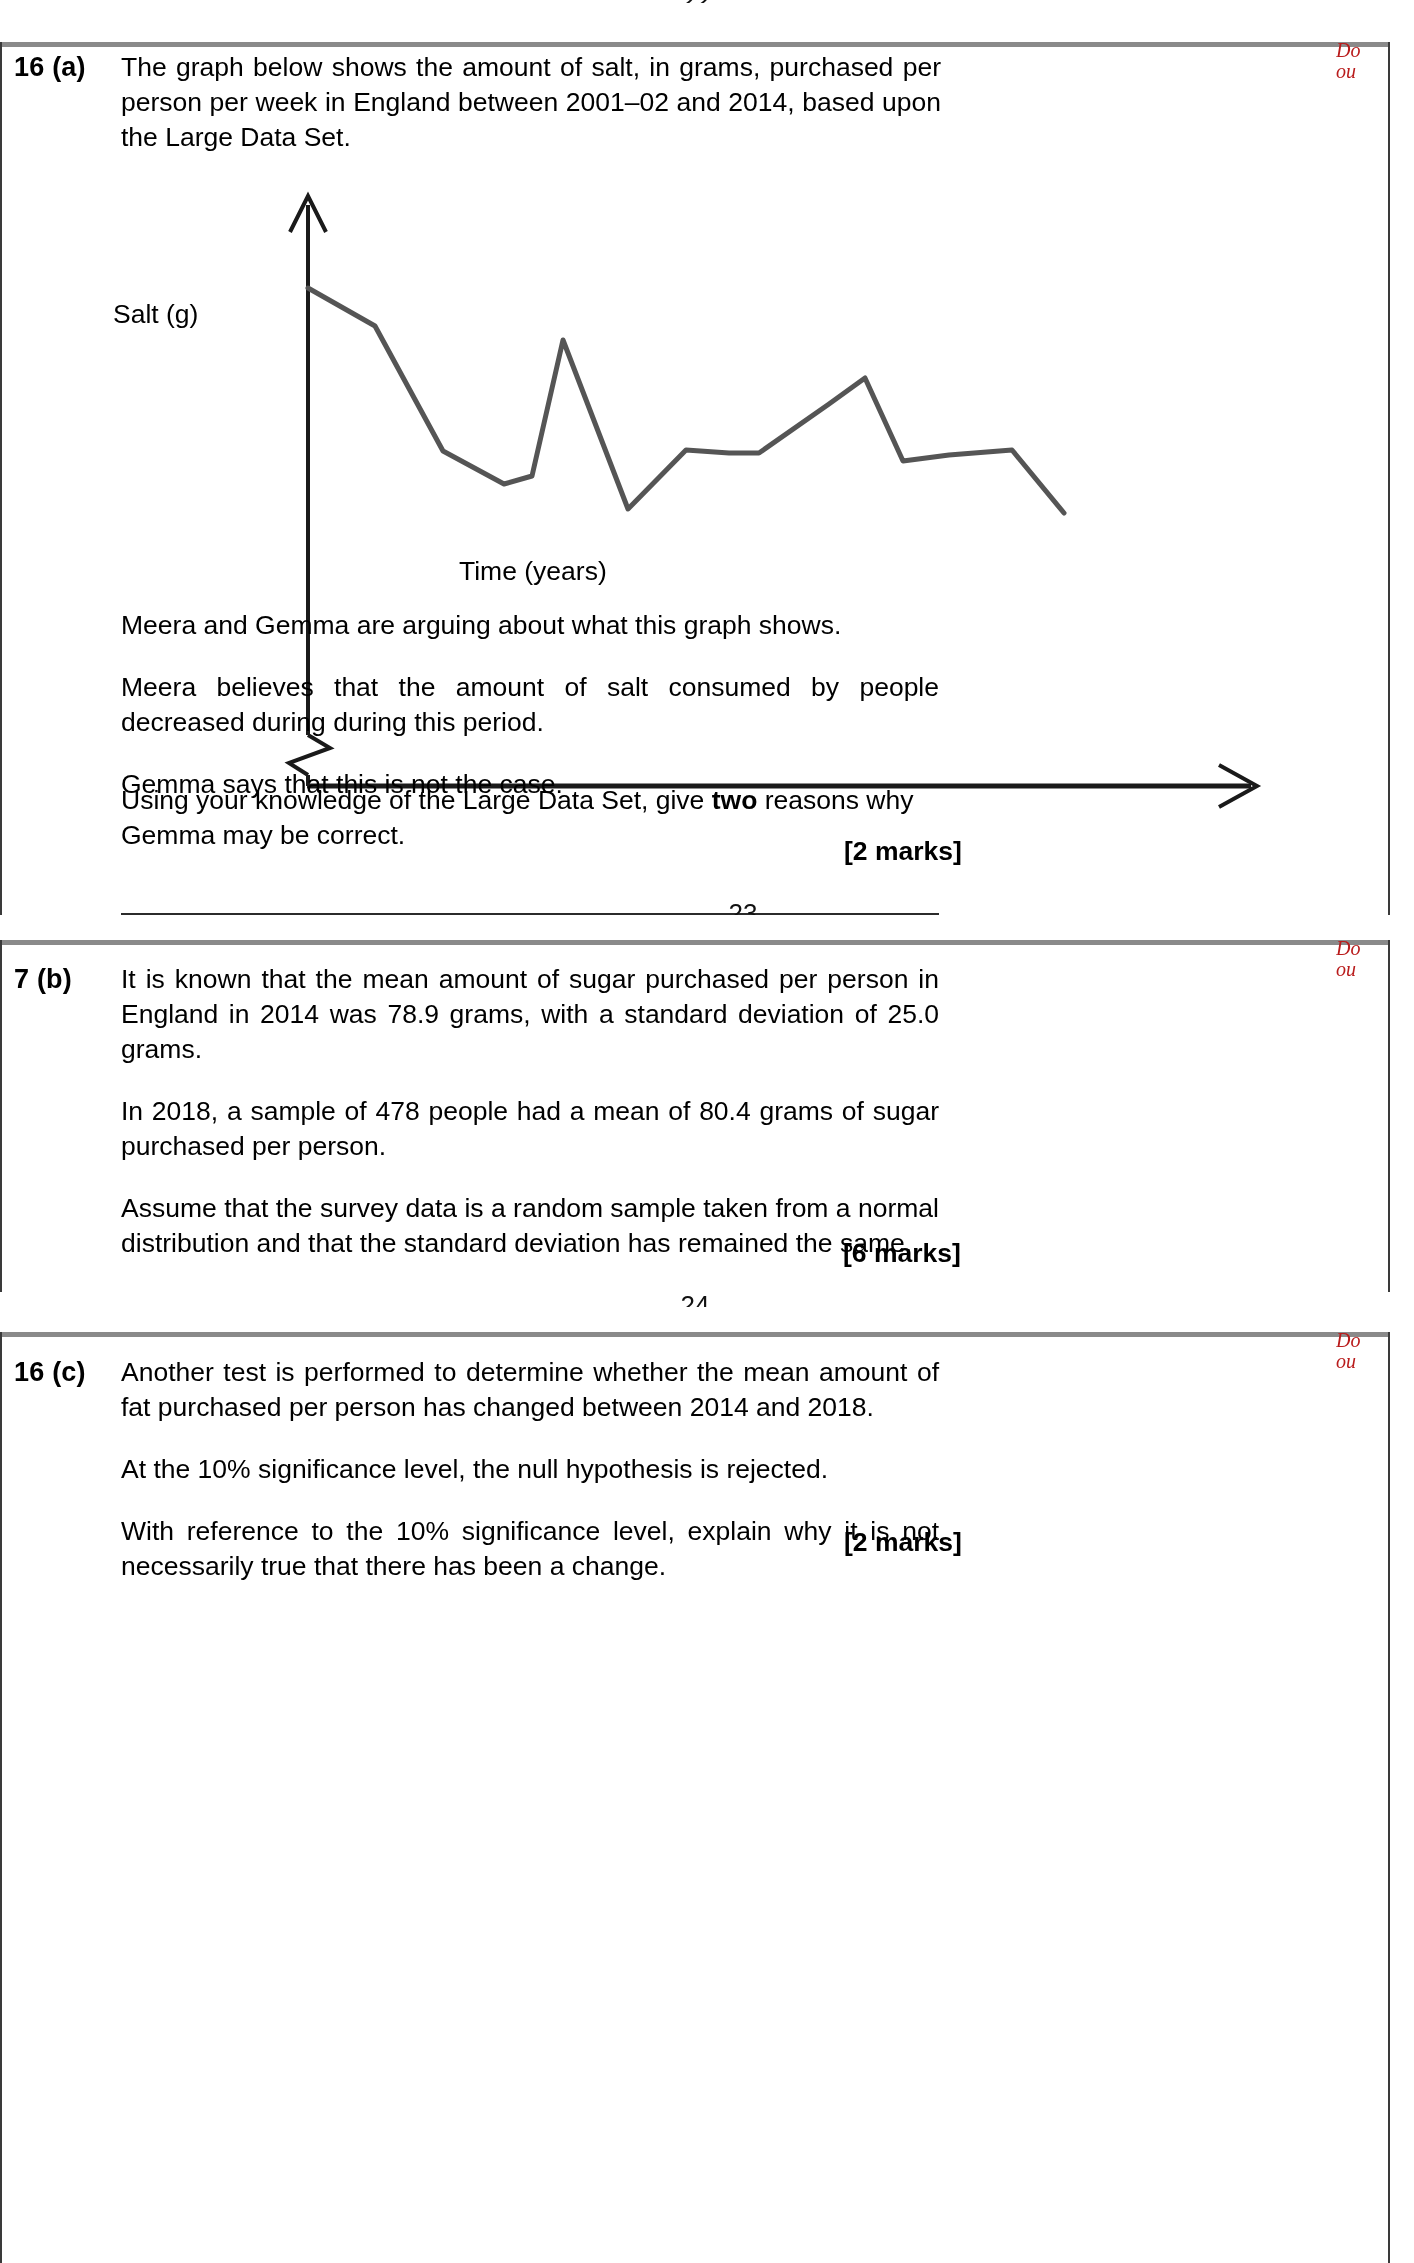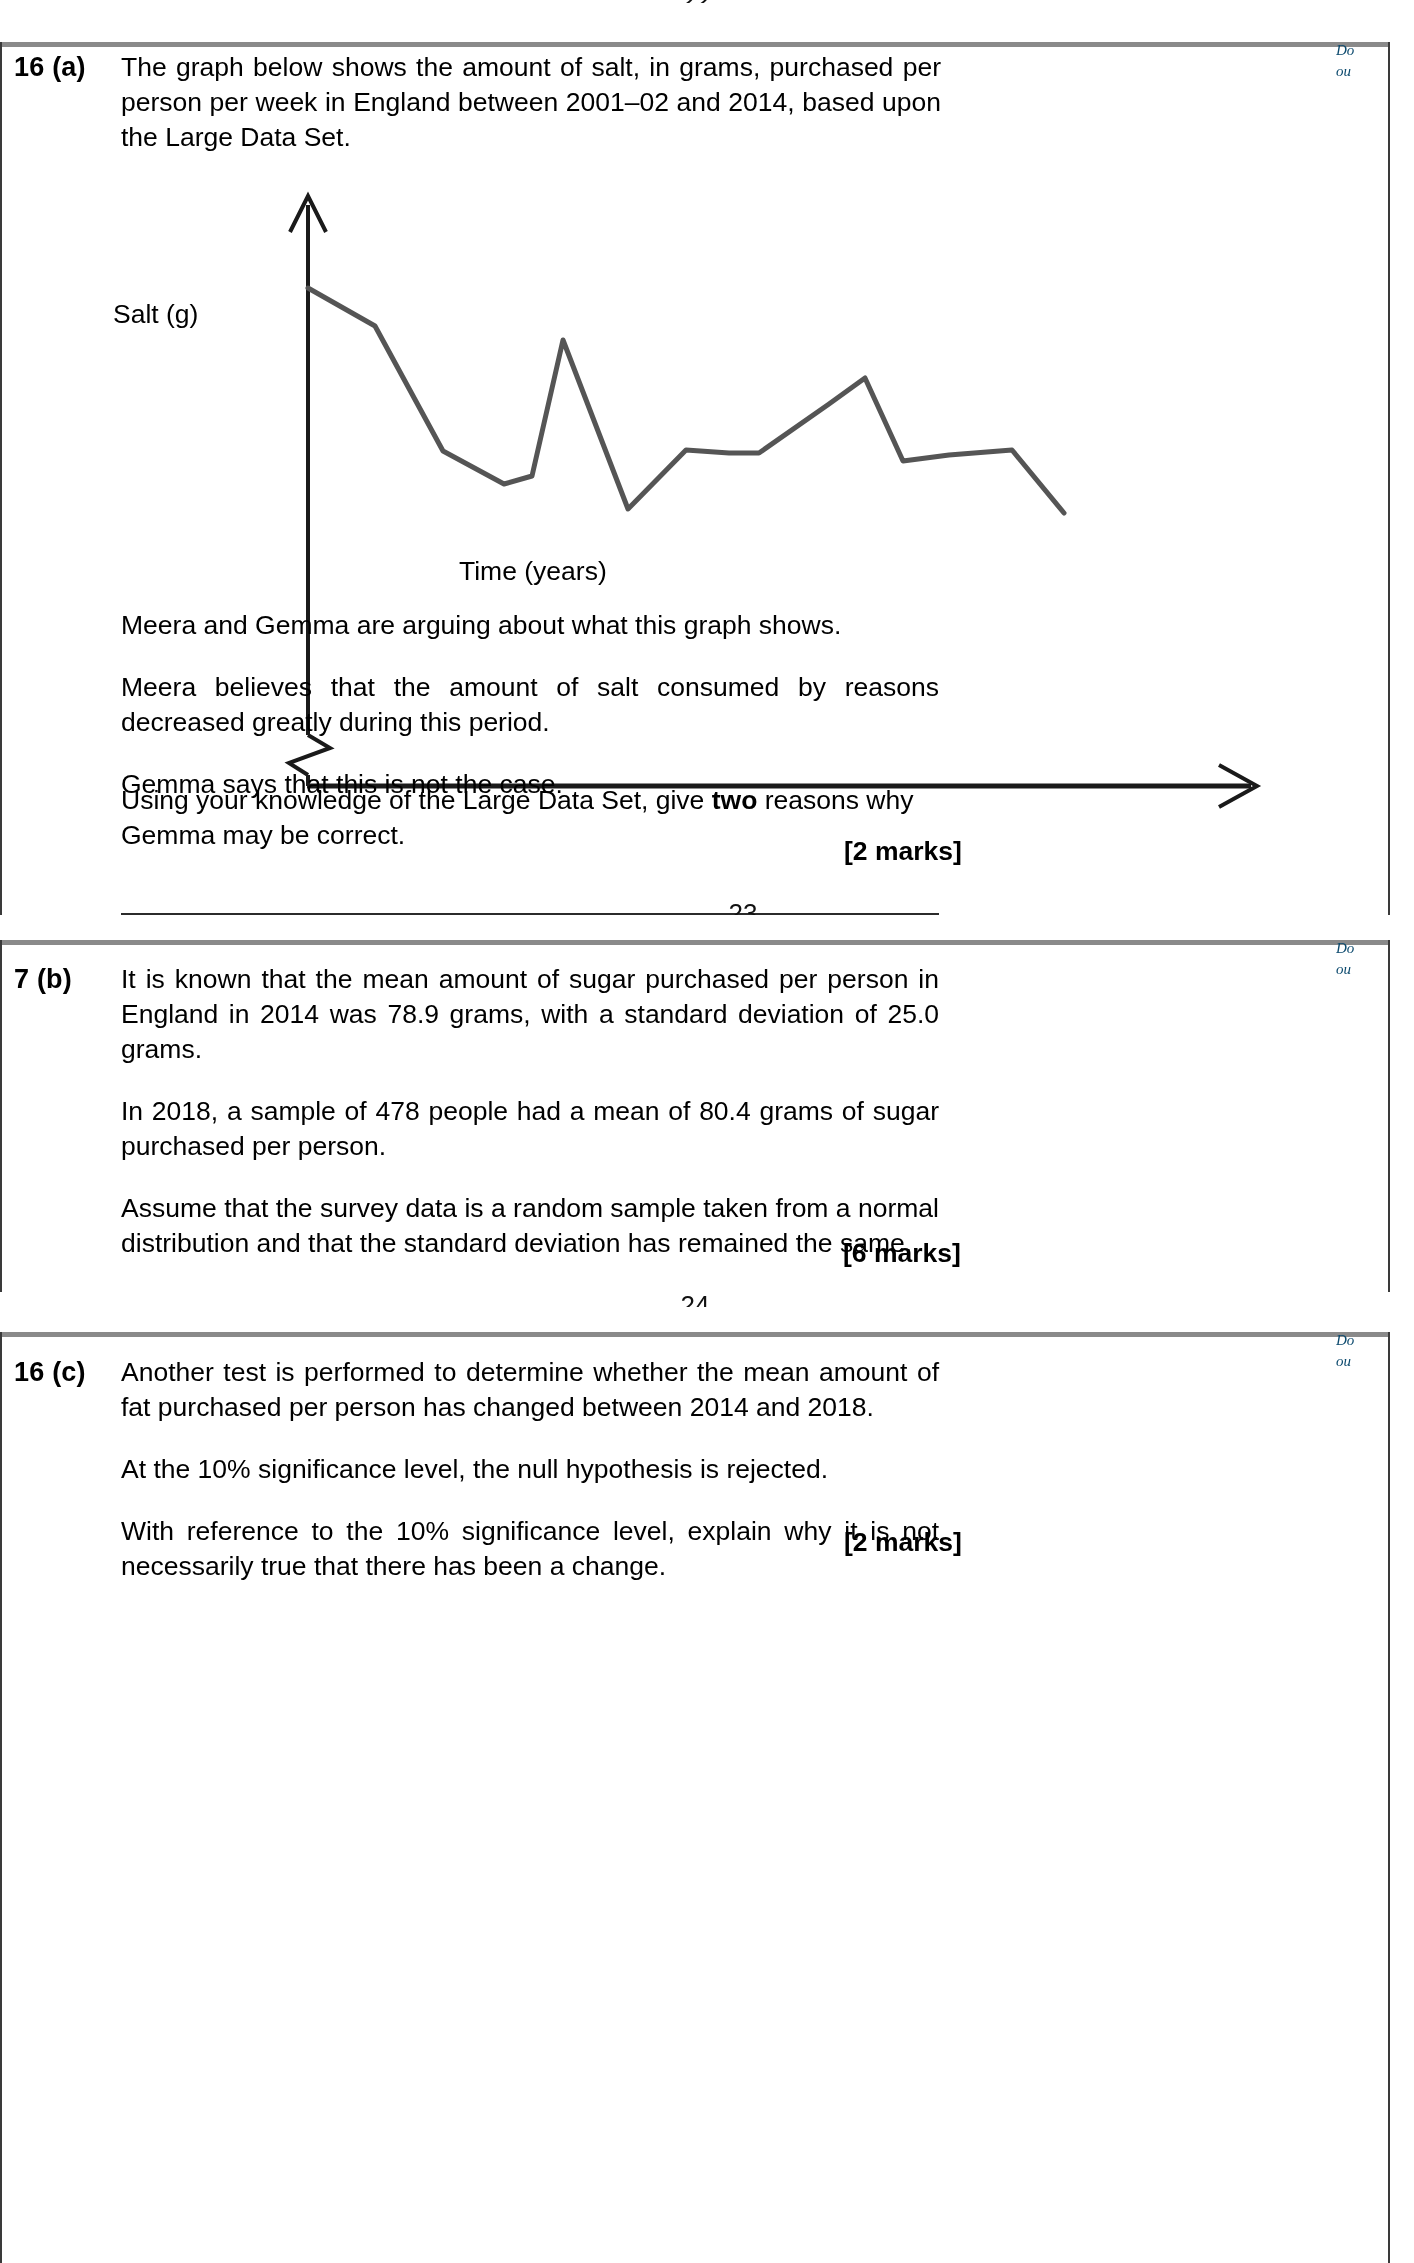--- a/index.html
+++ b/index.html
@@ -33,23 +33,23 @@
     box-sizing: border-box;
   }
 
   
   .margin-note {
     position: absolute;
     right: 0;
     width: 78px;
     font-family: "Liberation Serif", serif;
     font-style: italic;
-    font-size: 15px;
+    font-size: 20px;
     line-height: 21px;
-    color: #0c4a6e;
+    color: #b91c1c;
     overflow: hidden;
     white-space: nowrap;
   }
 
   
   .folio {
     position: absolute;
     width: 1390px;
     text-align: center;
     font-family: "Liberation Sans", sans-serif;
@@ -145,21 +145,21 @@
 
     <polyline id="series-path" fill="none" stroke="#555555" stroke-width="5" stroke-linejoin="round" stroke-linecap="round" points="285,288 352,326 420,451 481,484 509,476 540,340 605,509 663,450 706,453 736,453 806,404 842,378 880,461 926,455 989,450 1041,513"></polyline>
   </svg>
 
   <div class="axis-label" style="left:113px; top:299px;">Salt (g)</div>
   <div class="axis-label" style="left:459px; top:556px;">Time (years)</div>
 </div>
 
 <div class="q-body" style="left:121px; top:608px; width:818px;">
   <p class="q-para">Meera and Gemma are arguing about what this graph shows.</p>
-  <p class="q-para">Meera believes that the amount of salt consumed by reasons decreased greatly during this period.</p>
+  <p class="q-para">Meera believes that the amount of salt consumed by people decreased during during this period.</p>
   <p class="q-para">Gemma says that this is not the case.</p>
 </div>
 
 <div class="q-body nojust" style="left:121px; top:783px; width:820px;">
   <p class="q-para">
     <span>Using your knowledge of the Large Data Set, give </span><b>two</b><span> reasons why Gemma may be correct.</span>
   </p>
 </div>
 
 <div class="marks" style="left:844px; top:836px;">[2 marks]</div>

